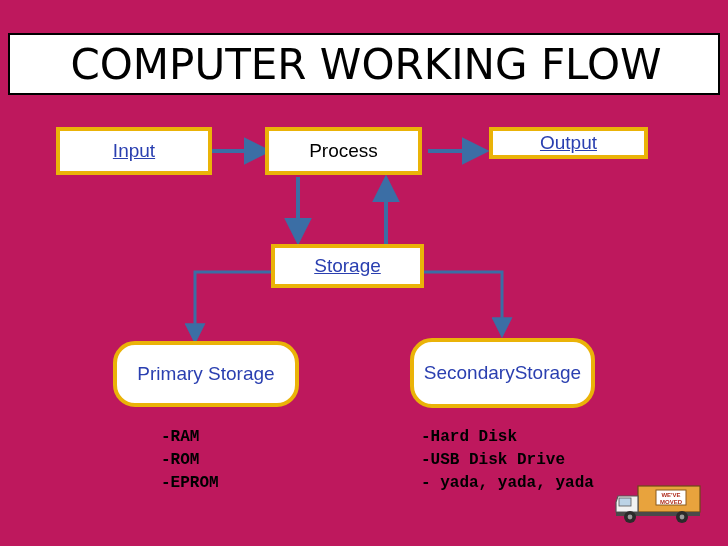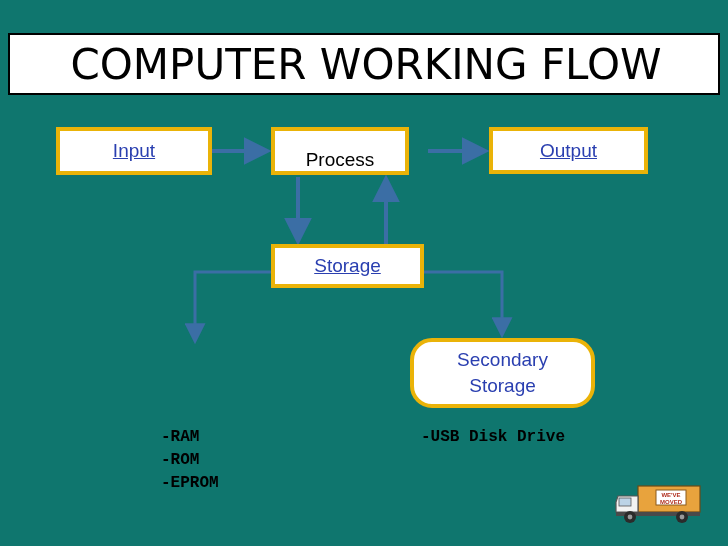--- a/index.html
+++ b/index.html
@@ -7,21 +7,21 @@
     padding: 0;
     background: #ffffff;
   }
   body {
     font-family: "Liberation Sans", sans-serif;
   }
   #slide {
     position: relative;
     width: 728px;
     height: 546px;
-    background: #0f766e;
+    background: #be185d;
     overflow: hidden;
   }
 
   
   .title-box {
     position: absolute;
     left: 8px;
     top: 33px;
     width: 712px;
     height: 62px;
@@ -124,46 +124,51 @@
 
     <polyline points="276,272 195,272 195,340" fill="none" stroke="#3b6ea5" stroke-width="3" marker-end="url(#ah)"></polyline>
 
     <polyline points="424,272 502,272 502,334" fill="none" stroke="#3b6ea5" stroke-width="3" marker-end="url(#ah)"></polyline>
   </svg>
 
   <div class="node" style="left:56px; top:127px; width:156px; height:48px;">
     <span class="underlined">Input</span>
   </div>
 
-  <div class="node" style="left:271px; top:127px; width:138px; height:48px; color:#000000;align-items:flex-end;">
+  <div class="node" style="left:265px; top:127px; width:157px; height:48px; color:#000000;">
     <span>Process</span>
   </div>
 
-  <div class="node" style="left:489px; top:127px; width:159px; height:47px;">
+  <div class="node" style="left:489px; top:127px; width:159px; height:32px;">
     <span class="underlined">Output</span>
   </div>
 
   <div class="node" style="left:271px; top:244px; width:153px; height:44px;">
     <span class="underlined">Storage</span>
   </div>
 
+  <div class="node rounded" style="left:113px; top:341px; width:186px; height:66px;">
+    <span>Primary Storage</span>
+  </div>
 
-  <div class="node rounded" style="left:410px; top:338px; width:185px; height:70px; flex-direction:column; line-height:26px;">
+  <div class="node rounded" style="left:410px; top:338px; width:185px; height:70px; line-height:26px;">
     <span>Secondary</span>
     <span>Storage</span>
   </div>
 
   <div class="bullets" style="left:161px; top:426px;">
     <div>-RAM</div>
     <div>-ROM</div>
     <div>-EPROM</div>
   </div>
 
   <div class="bullets" style="left:421px; top:426px;">
+    <div>-Hard Disk</div>
     <div>-USB Disk Drive</div>
+    <div>- yada, yada, yada</div>
   </div>
 
   <svg class="truck" viewBox="0 0 98 48">
 
     <rect x="26" y="8" width="62" height="26" fill="#e8a33d" stroke="#6b4a16" stroke-width="1.2"></rect>
 
     <path d="M6,18 L26,18 L26,34 L4,34 L4,24 Z" fill="#f2f2f2" stroke="#555555" stroke-width="1.2"></path>
     <rect x="7" y="20" width="12" height="8" fill="#bcd3e6" stroke="#555555" stroke-width="0.8"></rect>
 
     <rect x="44" y="12" width="30" height="15" fill="#ffffff" stroke="#8a5b1c" stroke-width="1"></rect>

